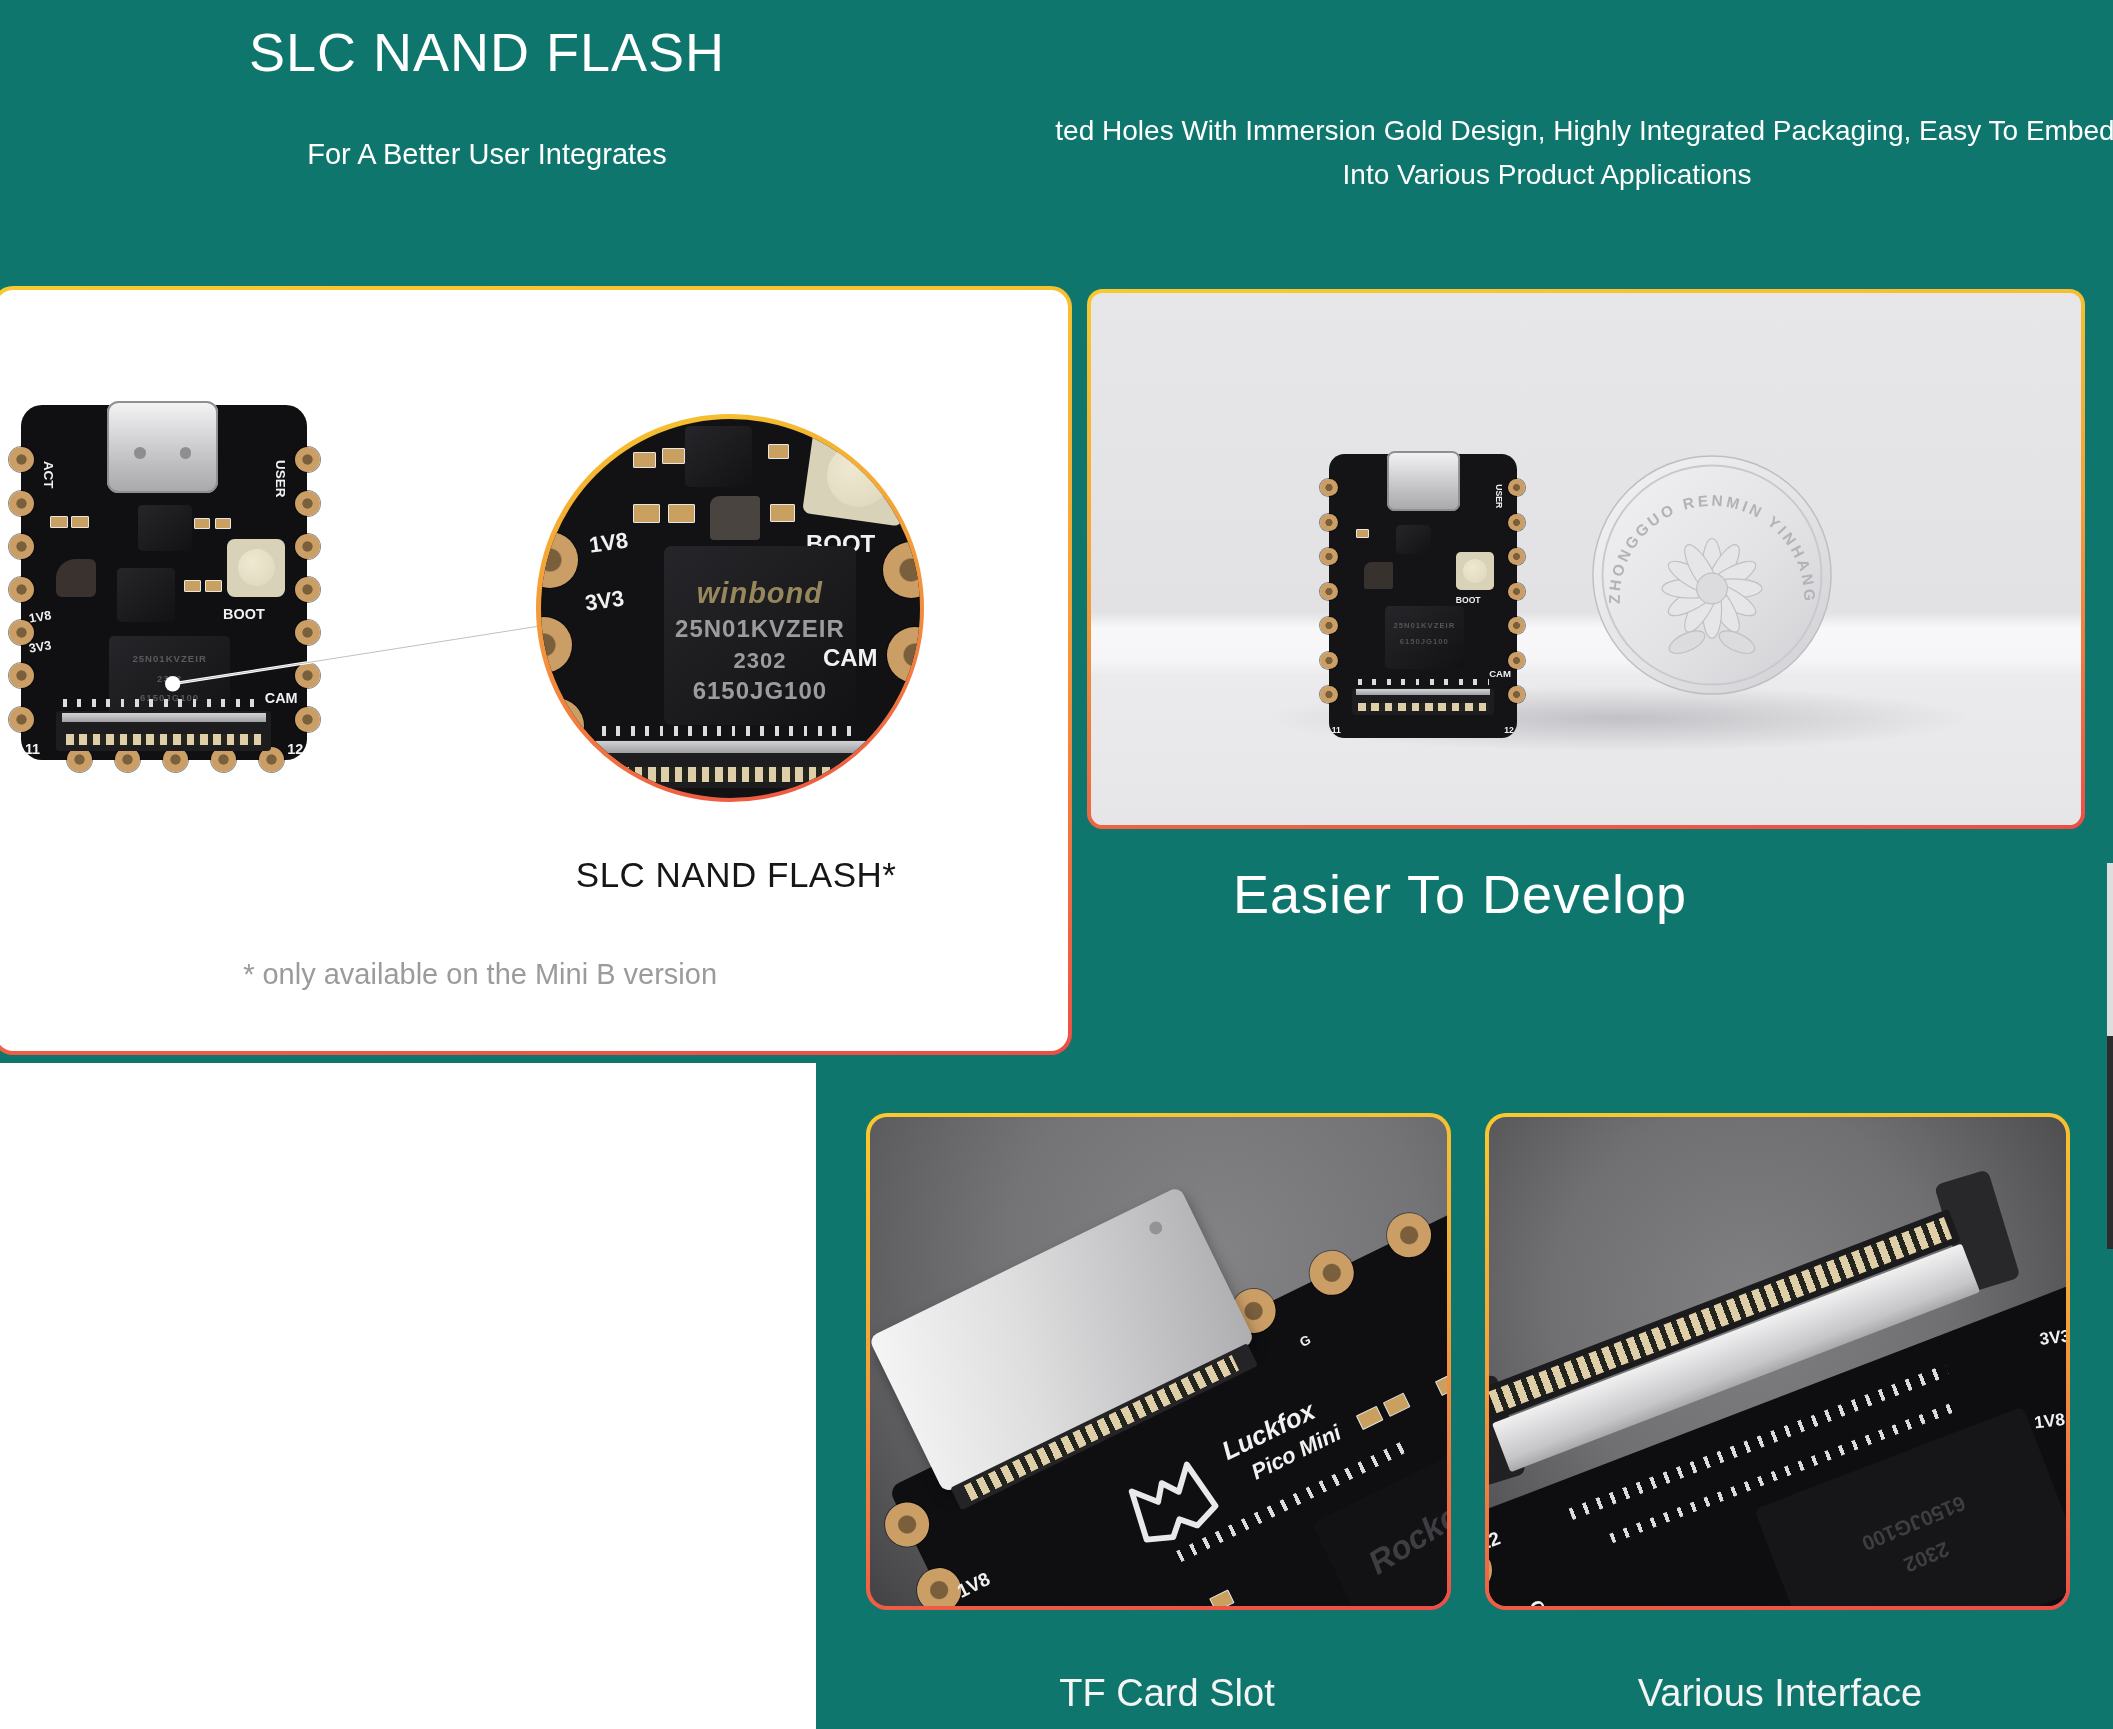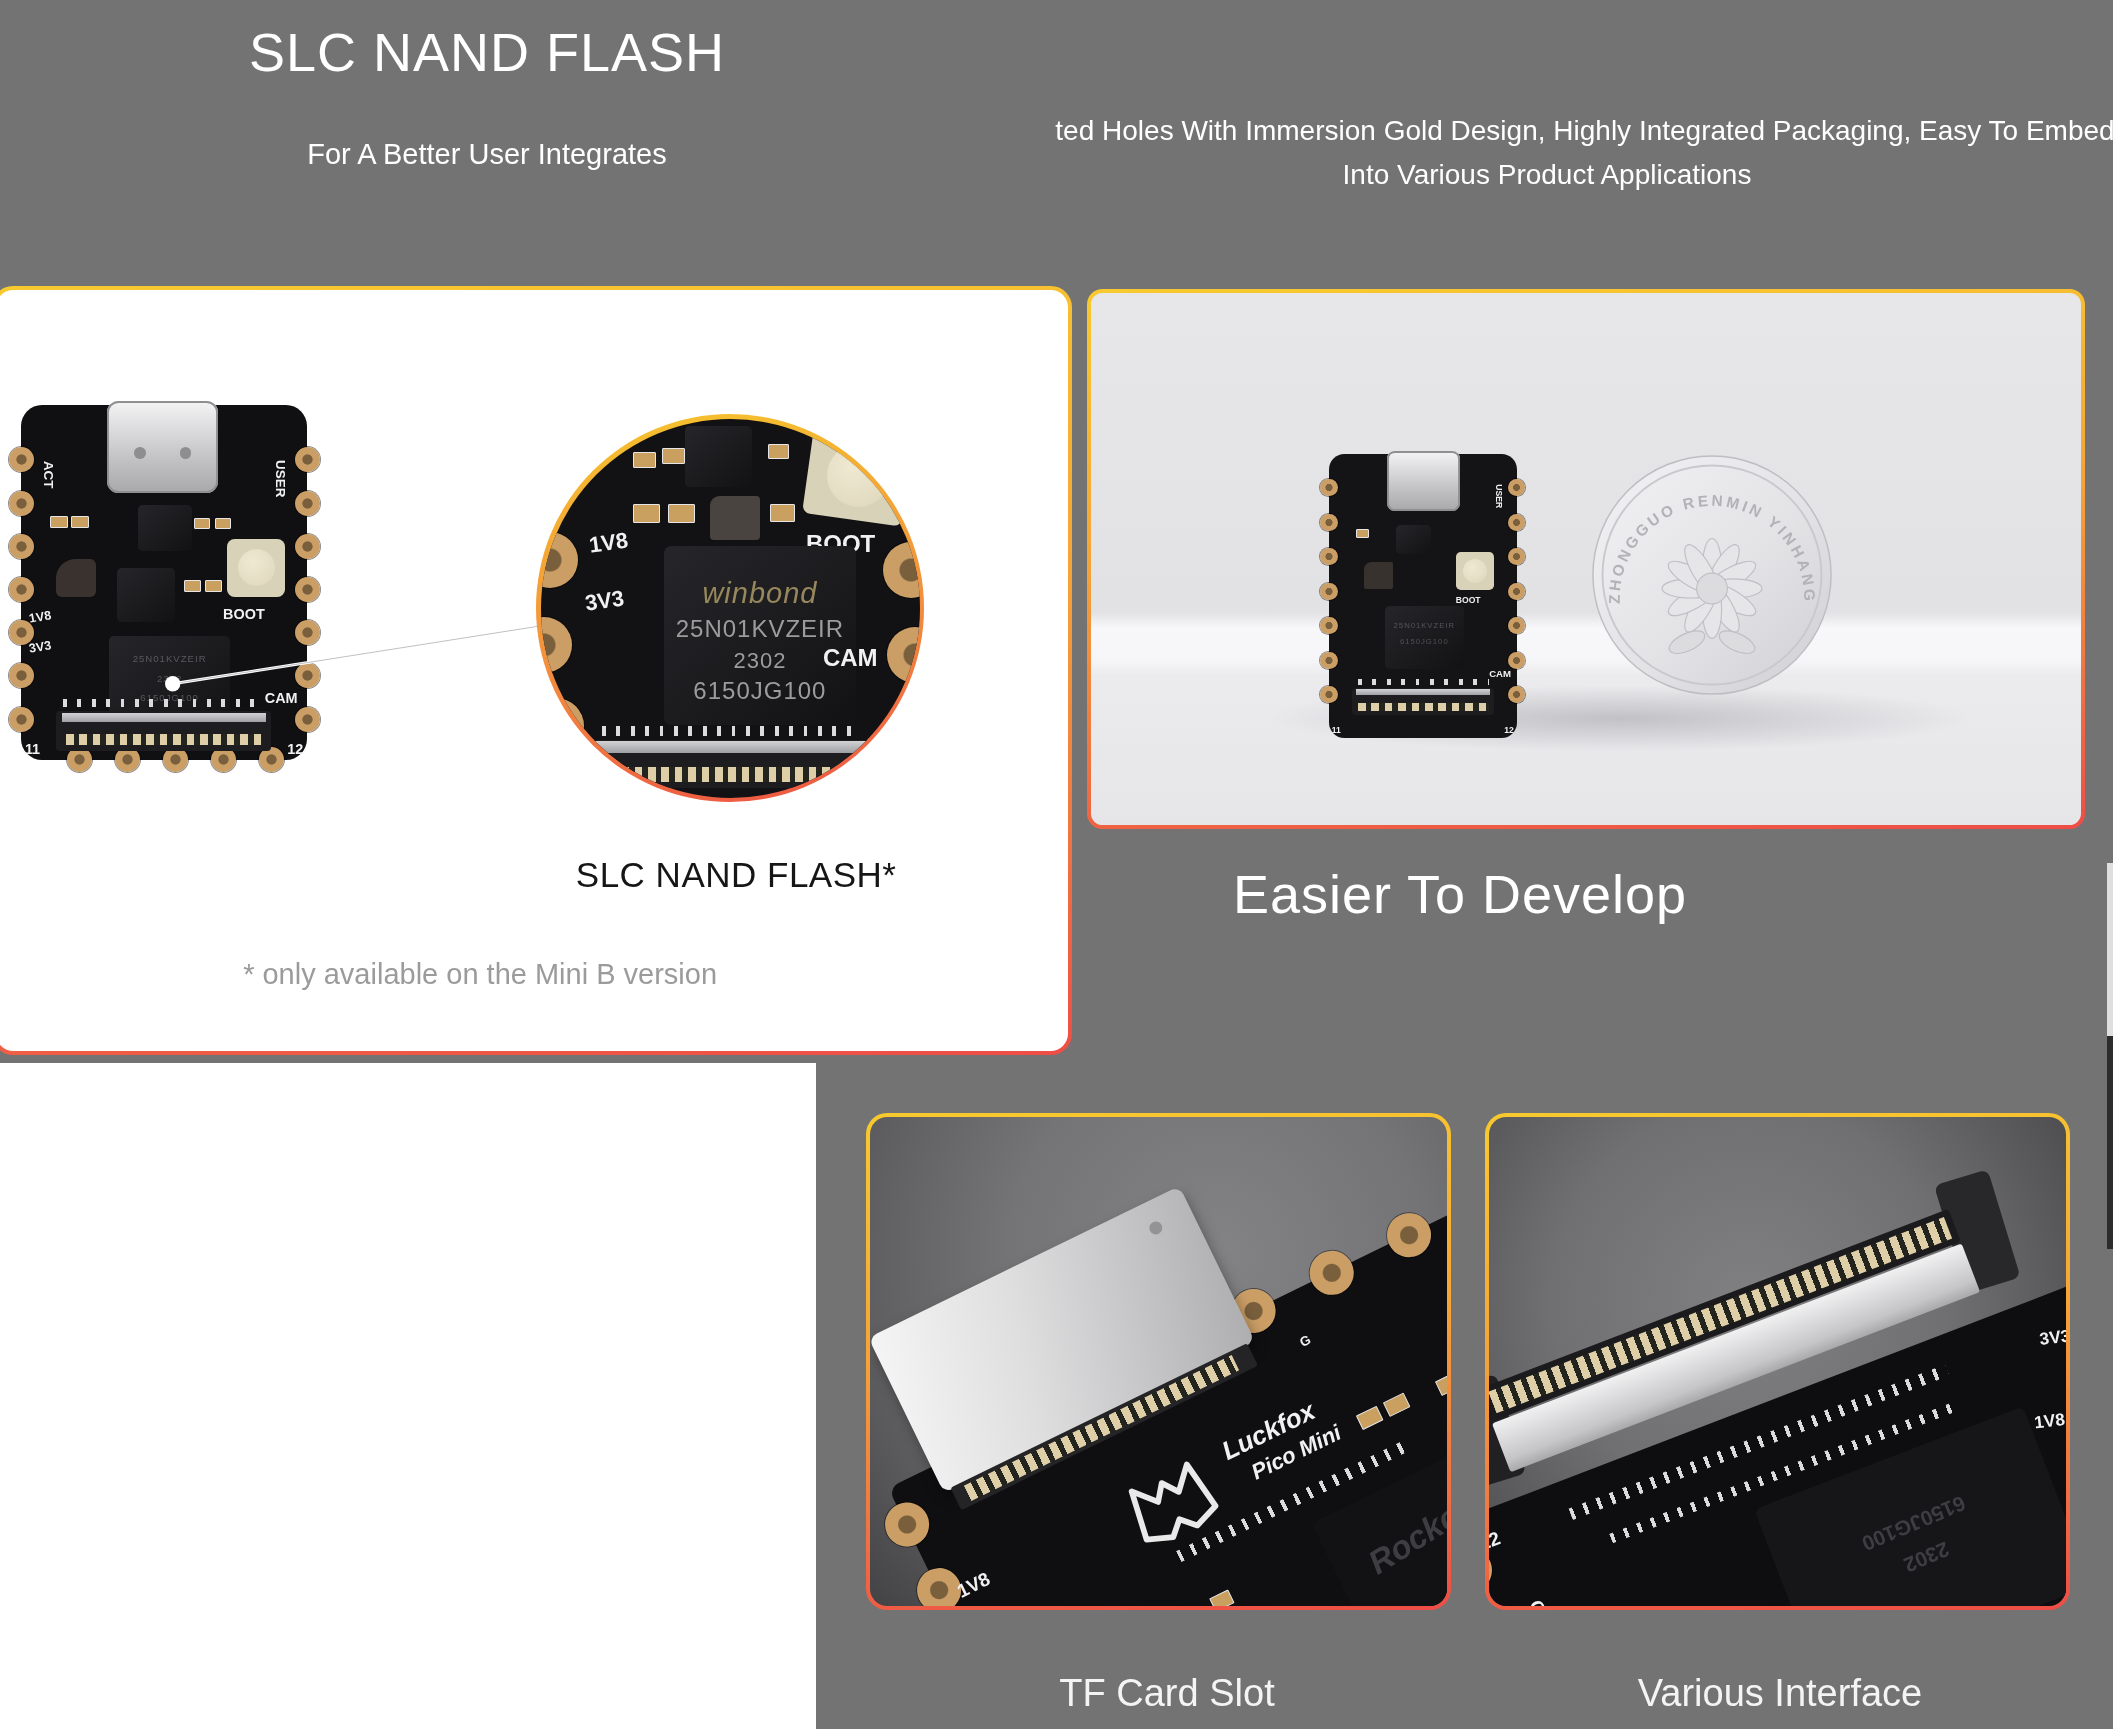--- a/index.html
+++ b/index.html
@@ -1,16 +1,16 @@
 <!DOCTYPE html>
 <html><head>
 <meta charset="utf-8">
 <style>
   html,body{margin:0;padding:0;background:#000;}
-  #stage{position:relative;width:2114px;height:1729px;background:#737373;overflow:hidden;
+  #stage{position:relative;width:2114px;height:1729px;background:#0f766e;overflow:hidden;
          font-family:"Liberation Sans",sans-serif;}
   .abs{position:absolute;}
   .ctr{transform:translateX(-50%);white-space:nowrap;}
   .h1{color:#fff;font-weight:500;letter-spacing:1px;}
   .sub{color:#fff;font-weight:400;}
   
   .gcard{position:absolute;padding:3.8px;border-radius:21px;
          background:linear-gradient(175deg,#f8ca2e 0%,#f5a338 45%,#f07a41 72%,#ee4d46 100%);}
   .gcard-inner{position:relative;width:100%;height:100%;border-radius:17.3px;overflow:hidden;}
   
@@ -24,21 +24,21 @@
   .usb{position:absolute;background:linear-gradient(180deg,#f4f4f5,#bdbdc0 70%,#a8a8ab);
        border-radius:11.5px;box-shadow:inset 0 0 0 1.9px #8f8f92;}
   .btn-base{position:absolute;background:#d8d2b8;border-radius:7.7px;}
   .btn-cap{position:absolute;background:radial-gradient(circle at 40% 35%,#efe9d2,#ddd6ba);border-radius:50%;}
   .teeth{position:absolute;background:repeating-linear-gradient(90deg,#dfcfa8 0 7.7px,#24241f 7.7px 13.4px);}
   .ticks{position:absolute;background:repeating-linear-gradient(90deg,#dcdcdc 0 3.8px,transparent 3.8px 14.4px);}
   .conn{position:absolute;background:#1d1d1f;border-radius:3.8px;}
   .lip{position:absolute;background:linear-gradient(180deg,#d3d3d6,#9fa0a3);}
   .label-lg{color:#f4f4f4;font-size:38px;font-weight:400;}
   .faint{color:#3e3e42;font-weight:700;}
-  .chiptxt{color:#9c9c9c;font-weight:400;letter-spacing:1px;text-align:center;}
+  .chiptxt{color:#9c9c9c;font-weight:700;letter-spacing:1px;text-align:center;}
 </style>
 </head>
 <body>
 
 <div id="stage">
 
   <div class="abs ctr h1" style="left:487px;top:21px;font-size:54px;">SLC NAND FLASH</div>
   <div class="abs ctr sub" style="left:487px;top:138px;font-size:29px;">For A Better User Integrates</div>
 
   <div class="abs ctr sub" style="left:1585px;top:115px;font-size:28px;">ted Holes With Immersion Gold Design, Highly Integrated Packaging, Easy To Embed</div>

